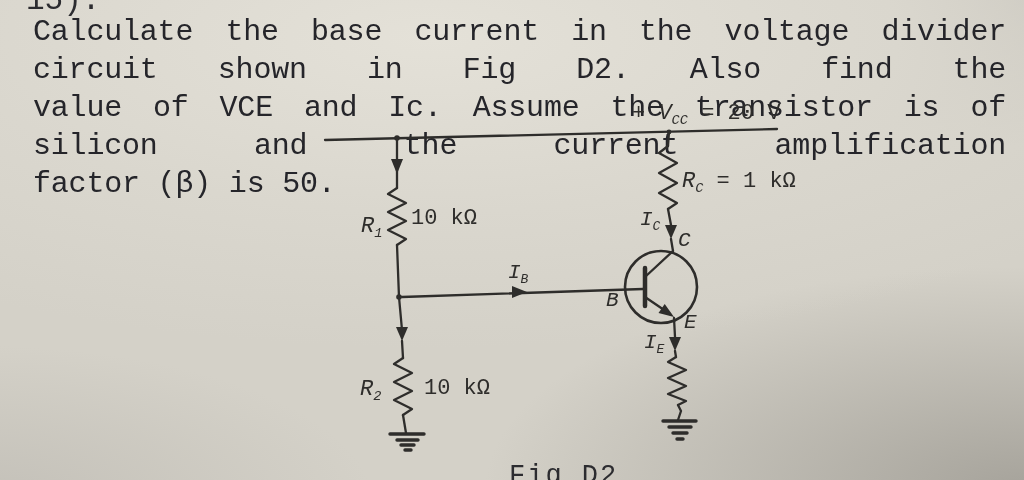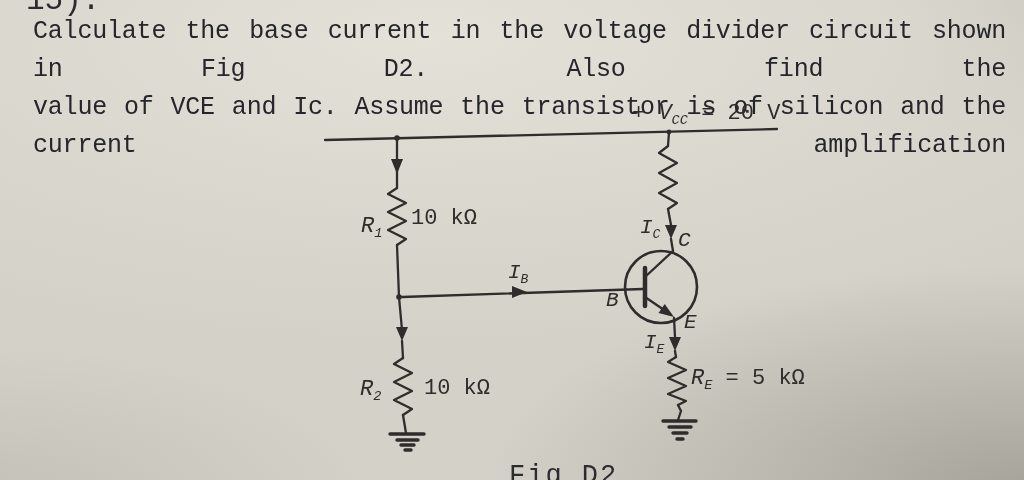--- a/index.html
+++ b/index.html
@@ -10,21 +10,21 @@
       radial-gradient(120% 95% at 42% 8%,  #e4e1d8 0%, #dad7ce 38%, rgba(218,215,206,0) 68%),
       radial-gradient(85% 75% at 100% 102%, #a6a39b 0%, rgba(166,163,155,0) 62%),
       radial-gradient(65% 55% at 100% 0%,  #c2bfb7 0%, rgba(194,191,183,0) 55%),
       radial-gradient(70% 60% at -2% 105%, #c3c0b8 0%, rgba(195,192,184,0) 55%),
       #d4d1c8;
     color:var(--text,#25252a);
   }
   
   .problem {
     position:absolute; left:33px; top:13px; width:973px;
-    font-size:25px; line-height:38px; letter-spacing:-0.2px;
+    font-size:30px; line-height:38px; letter-spacing:-0.2px;
     color:var(--text,#25252a);
   }
   .prob-line { text-align:justify; text-align-last:justify; white-space:normal; }
   .prob-line.last { text-align:left; text-align-last:left; }
   .corner-frag {
     position:absolute; left:26px; top:-17px; font-size:31px; color:#2c2c30;
   }
   
   .lbl { position:absolute; white-space:nowrap; font-size:22px; font-style:italic; color:var(--ink,#2e2d2c); }
   .lbl .val { font-style:normal; }
@@ -37,20 +37,21 @@
 </head>
 <body>
 
 <div id="canvas">
 
   <div class="corner-frag">15).</div>
 
   <div class="problem">
     <div class="prob-line">Calculate the base current in the voltage divider circuit shown in Fig D2. Also find the</div>
     <div class="prob-line">value of VCE and Ic. Assume the transistor is of silicon and the current amplification</div>
+    <div class="prob-line last">factor (β) is 50.</div>
   </div>
 
   <svg class="circ" width="1024" height="480" viewBox="0 0 1024 480" fill="none" stroke="currentColor" stroke-width="2.3" stroke-linecap="round" stroke-linejoin="round">
 
     <g>
       <line x1="325" y1="140" x2="777" y2="129"></line>
       <circle cx="397" cy="138" r="2.8" fill="currentColor" stroke="none"></circle>
       <circle cx="669" cy="132" r="2.4" fill="currentColor" stroke="none"></circle>
     </g>
 
@@ -109,53 +110,53 @@
         <line x1="673" y1="433" x2="687" y2="433"></line>
         <line x1="677" y1="439" x2="683" y2="439"></line>
       </g>
     </g>
   </svg>
 
   <div class="lbl" style="left:632px; top:101px;">
     <span class="val">+ </span><span>V</span><sub>CC</sub><span class="val"> = 20 V</span>
   </div>
 
+  <div class="lbl" style="left:682px; top:169px;">
+    <span>R</span><sub>C</sub><span class="val"> = 1 kΩ</span>
+  </div>
 
   <div class="lbl" style="left:361px; top:214px;">
     <span>R</span><sub>1</sub>
   </div>
   <div class="lbl" style="left:411px; top:206px;">
     <span class="val">10 kΩ</span>
   </div>
 
   <div class="lbl sm" style="left:508px; top:261px;">
     <span>I</span><sub>B</sub>
   </div>
 
-  <div class="lbl sm" style="left:640px; top:216px;">
+  <div class="lbl sm" style="left:640px; top:208px;">
     <span>I</span><sub>C</sub>
   </div>
   <div class="lbl sm" style="left:678px; top:229px;">
     <span>C</span>
   </div>
 
   <div class="lbl sm" style="left:606px; top:289px;">
     <span>B</span>
   </div>
   <div class="lbl sm" style="left:684px; top:311px;">
     <span>E</span>
   </div>
 
   <div class="lbl sm" style="left:644px; top:331px;text-align:center;">
     <span>I</span><sub>E</sub>
   </div>
 
-  <div class="lbl" style="left:691px; top:366px;">
-    <span>R</span><sub>E</sub><span class="val"> = 5 kΩ</span>
-  </div>
 
   <div class="lbl" style="left:360px; top:377px;">
     <span>R</span><sub>2</sub>
   </div>
   <div class="lbl" style="left:424px; top:376px;">
     <span class="val">10 kΩ</span>
   </div>
 
   <div class="caption">Fig D2</div>
 

